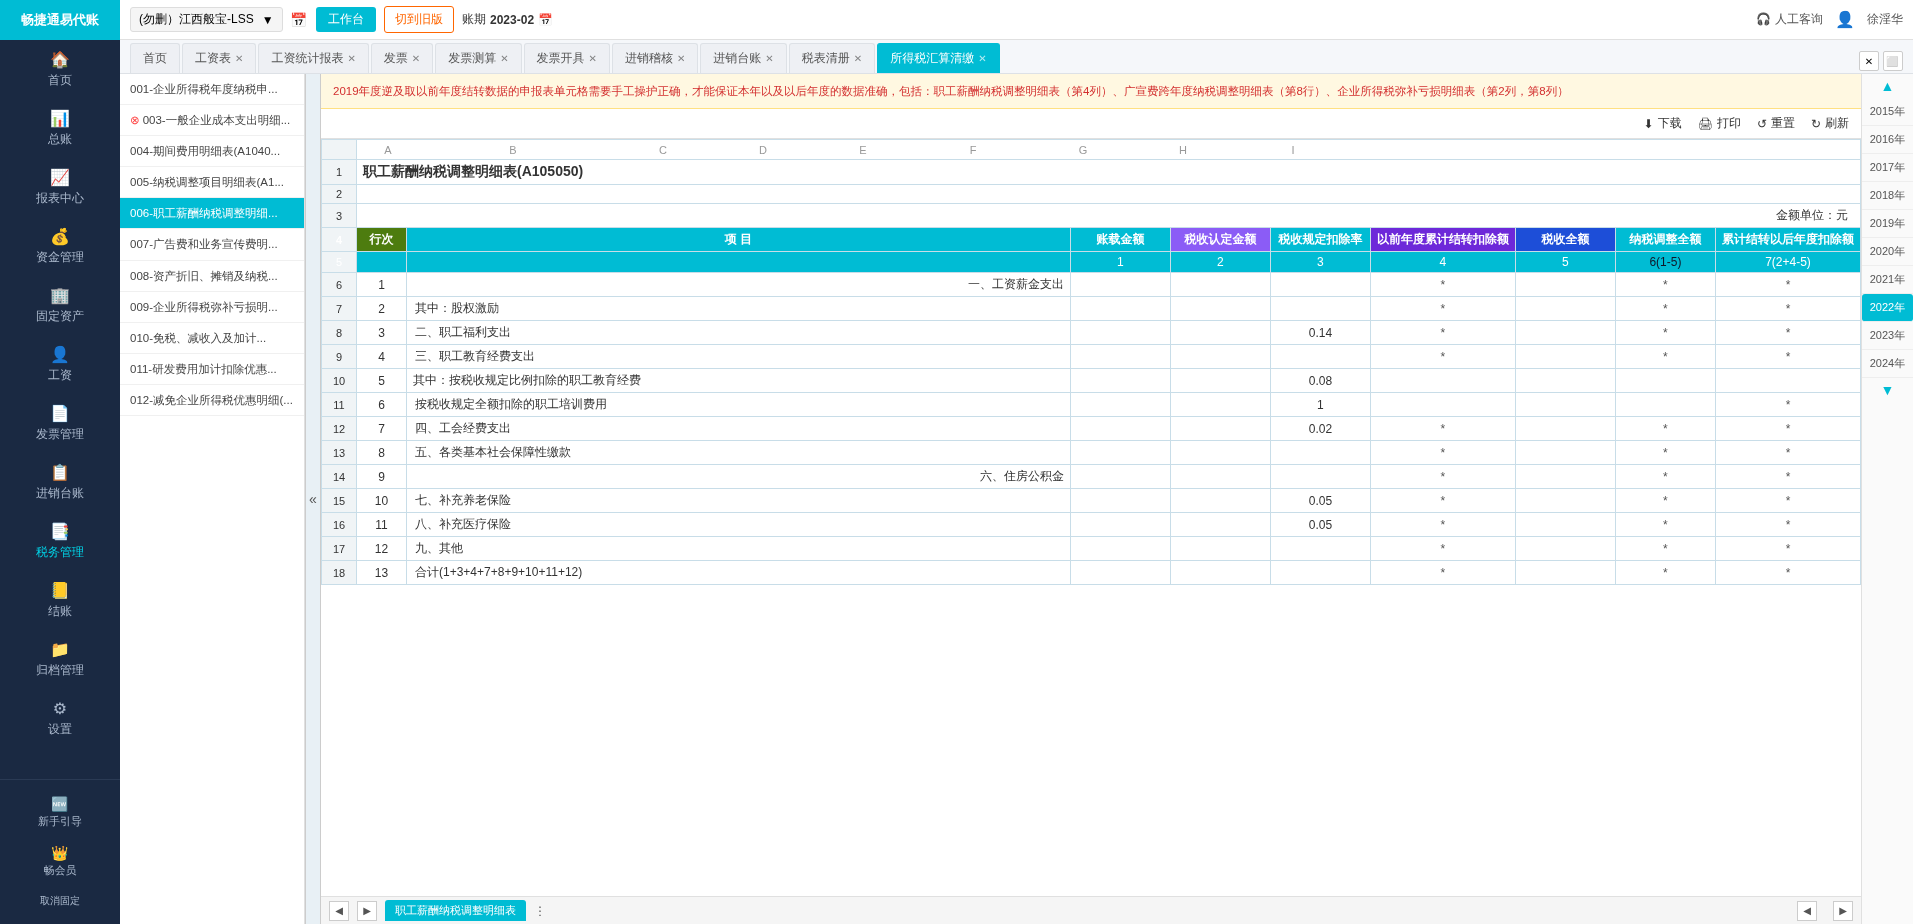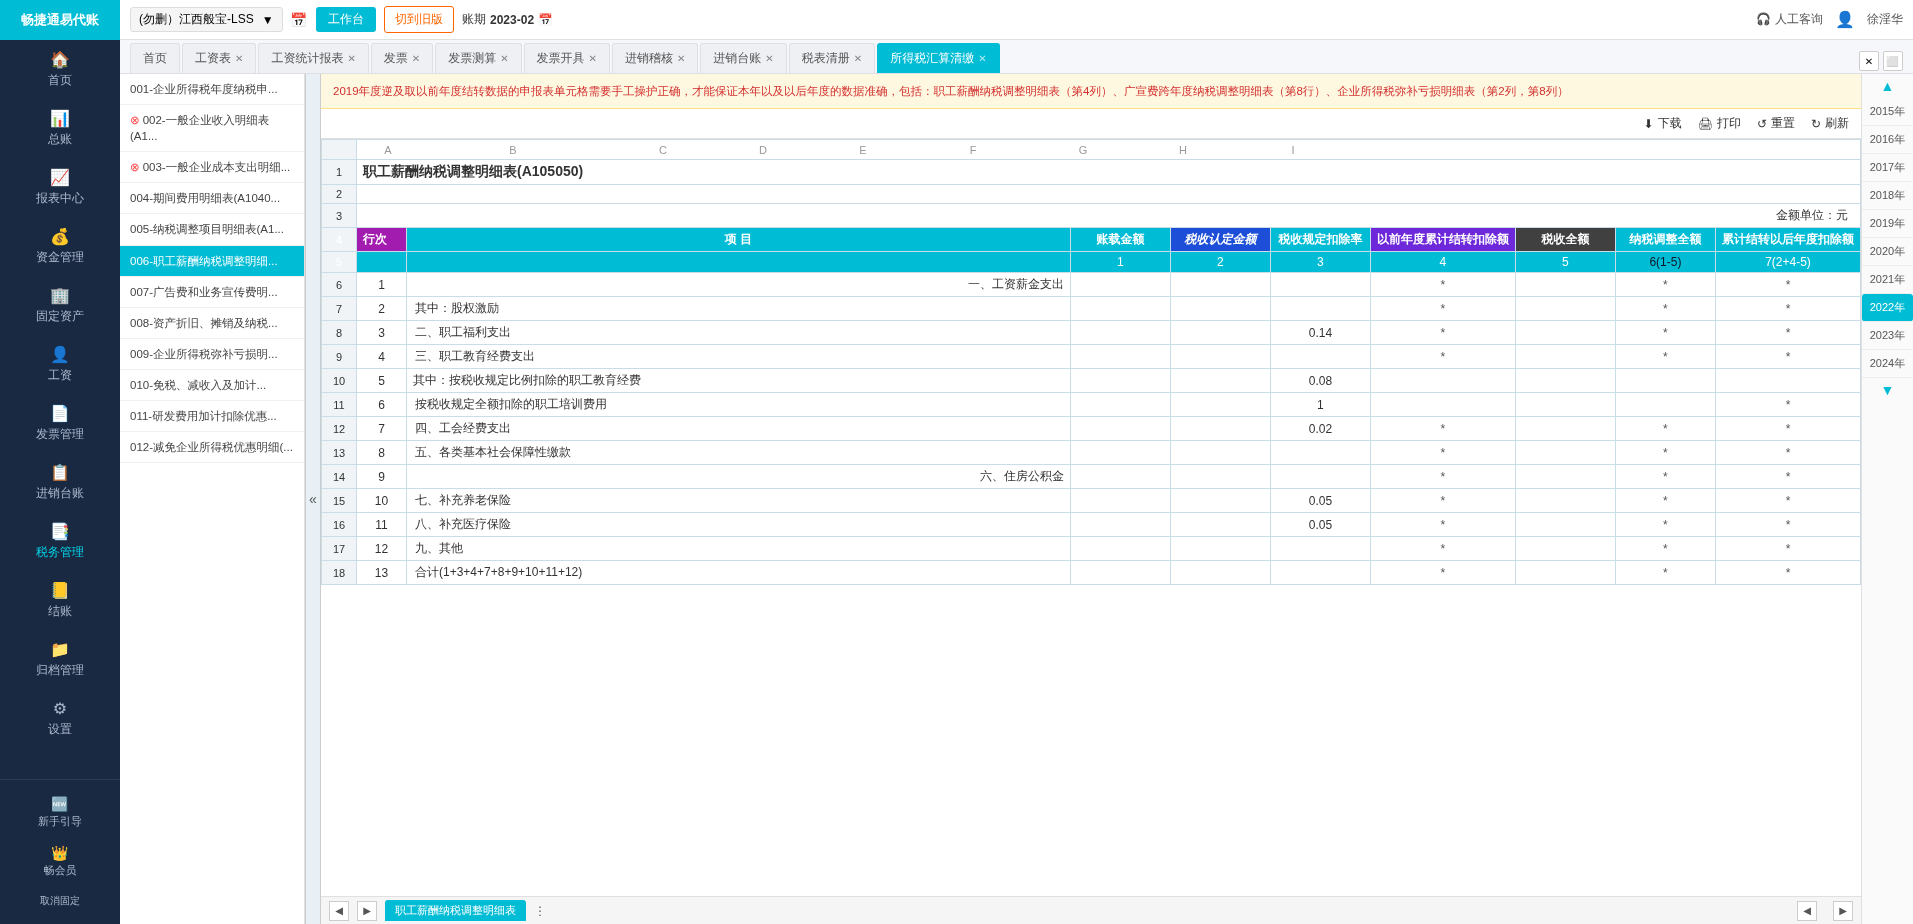--- a/index.html
+++ b/index.html
@@ -519,23 +519,20 @@
       <div class="tab-action-btn">✕</div>
       <div class="tab-action-btn">⬜</div>
     </div>
   </div>
 
   <div class="content-area">
 
     <div class="list-panel">
       <div class="list-item">
         <span>001-企业所得税年度纳税申...</span>
-      </div>
-      <div class="list-item">
-        <span class="err-icon">⊗</span><span>002-一般企业收入明细表(A1...</span>
       </div>
       <div class="list-item">
         <span class="err-icon">⊗</span><span>003-一般企业成本支出明细...</span>
       </div>
       <div class="list-item">
         <span>004-期间费用明细表(A1040...</span>
       </div>
       <div class="list-item">
         <span>005-纳税调整项目明细表(A1...</span>
       </div>
@@ -626,27 +623,27 @@
 
               <tr>
                 <td class="row-idx">3</td>
                 <td colspan="9" class="unit-row" style="text-align:right;padding-right:12px;">
                   <span>金额单位：元</span>
                 </td>
               </tr>
 
               <tr class="header-row">
                 <td class="row-idx">4</td>
-                <td style="background:#a21caf;color:white;text-align:left;border:1px solid #c8dde8;width:50px;">行次</td>
+                <td style="background:#4d7c0f;color:white;text-align:center;border:1px solid #c8dde8;width:50px;">行次</td>
                 <td style="background:#00bcd4;color:white;text-align:center;border:1px solid #c8dde8;min-width:200px;">项 目</td>
                 <td style="background:#00bcd4;color:white;text-align:center;border:1px solid #c8dde8;width:100px;">账载金额</td>
-                <td style="background:#1d4ed8;color:white;text-align:center;border:1px solid #c8dde8;width:100px;font-style:italic;">税收认定金额</td>
+                <td style="background:#8b5cf6;color:white;text-align:center;border:1px solid #c8dde8;width:100px;">税收认定金额</td>
                 <td style="background:#00bcd4;color:white;text-align:center;border:1px solid #c8dde8;width:100px;">税收规定扣除率</td>
                 <td style="background:#6d28d9;color:white;text-align:center;border:1px solid #c8dde8;width:120px;">以前年度累计结转扣除额</td>
-                <td style="background:#404040;color:white;text-align:center;border:1px solid #c8dde8;width:100px;">税收全额</td>
+                <td style="background:#1d4ed8;color:white;text-align:center;border:1px solid #c8dde8;width:100px;">税收全额</td>
                 <td style="background:#00bcd4;color:white;text-align:center;border:1px solid #c8dde8;width:100px;">纳税调整全额</td>
                 <td style="background:#00bcd4;color:white;text-align:center;border:1px solid #c8dde8;width:120px;">累计结转以后年度扣除额</td>
               </tr>
 
               <tr class="sub-header">
                 <td class="row-idx">5</td>
                 <td style="background:#00bcd4;color:white;text-align:center;border:1px solid #c8dde8;"></td>
                 <td style="background:#00bcd4;color:white;text-align:center;border:1px solid #c8dde8;"></td>
                 <td style="background:#00bcd4;color:white;text-align:center;border:1px solid #c8dde8;">1</td>
                 <td style="background:#00bcd4;color:white;text-align:center;border:1px solid #c8dde8;">2</td>

